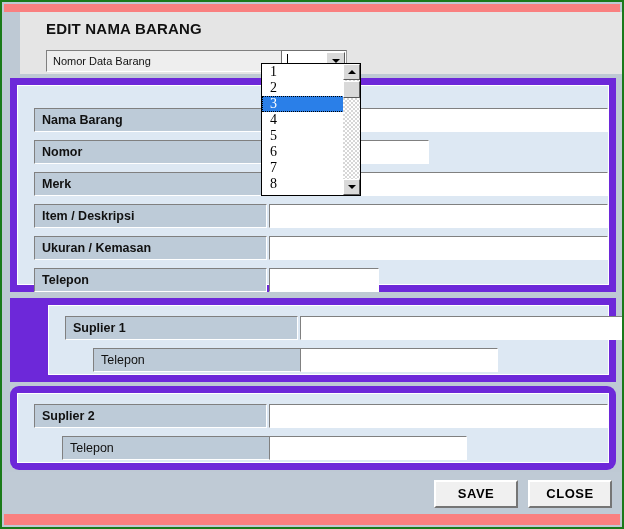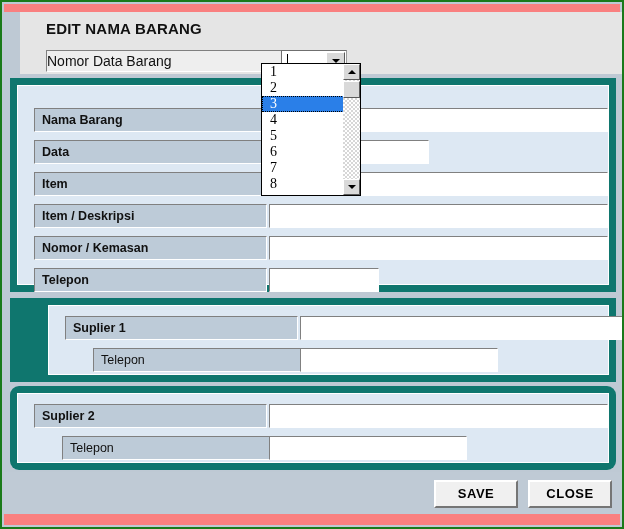--- a/index.html
+++ b/index.html
@@ -57,23 +57,24 @@
     left: 26px;
     top: 38px;
     width: 243px;
     height: 22px;
     box-sizing: border-box;
     background: #eeeeee;
     border-top: 1px solid #7f7f7f;
     border-left: 1px solid #7f7f7f;
     border-right: 1px solid #ffffff;
     border-bottom: 1px solid #ffffff;
-    font-size: 14px;
+    font-size: 11px;
     color: #111111;
     line-height: 20px;
+    padding-left: 6px;
     white-space: nowrap;
     overflow: hidden;
   }
 
   
   #nomor-combo {
     position: absolute;
     left: 261px;
     top: 38px;
     width: 66px;
@@ -217,21 +218,21 @@
     border-top: 1px solid #ffffff;
     border-left: 1px solid #ffffff;
     border-right: 1px solid #5a5a5a;
     border-bottom: 1px solid #5a5a5a;
   }
 
   
   .group-frame {
     position: absolute;
     box-sizing: border-box;
-    background: #0f766e;
+    background: #6d28d9;
     padding: 7px;
   }
   .group-inner {
     width: 100%;
     height: 100%;
     box-sizing: border-box;
     background: #dde8f3;
     border: 1px solid #ffffff;
     position: relative;
   }
@@ -367,33 +368,33 @@
   </div>
 
   <div class="group-frame" id="group-item">
     <div class="group-inner">
       <div class="field-rows" id="rows-item">
           <div class="field-row" style="top: 22px;">
             <div class="field-label">Nama Barang</div>
             <div class="field-input w-full"></div>
           </div>
           <div class="field-row" style="top: 54px;">
-            <div class="field-label">Data</div>
+            <div class="field-label">Nomor</div>
             <div class="field-input w-short"></div>
           </div>
           <div class="field-row" style="top: 86px;">
-            <div class="field-label">Item</div>
+            <div class="field-label">Merk</div>
             <div class="field-input w-full"></div>
           </div>
           <div class="field-row" style="top: 118px;">
             <div class="field-label">Item / Deskripsi</div>
             <div class="field-input w-full"></div>
           </div>
           <div class="field-row" style="top: 150px;">
-            <div class="field-label">Nomor / Kemasan</div>
+            <div class="field-label">Ukuran / Kemasan</div>
             <div class="field-input w-full"></div>
           </div>
           <div class="field-row" style="top: 182px;">
             <div class="field-label">Telepon</div>
             <div class="field-input w-tiny"></div>
           </div>
         </div>
     </div>
   </div>
 

